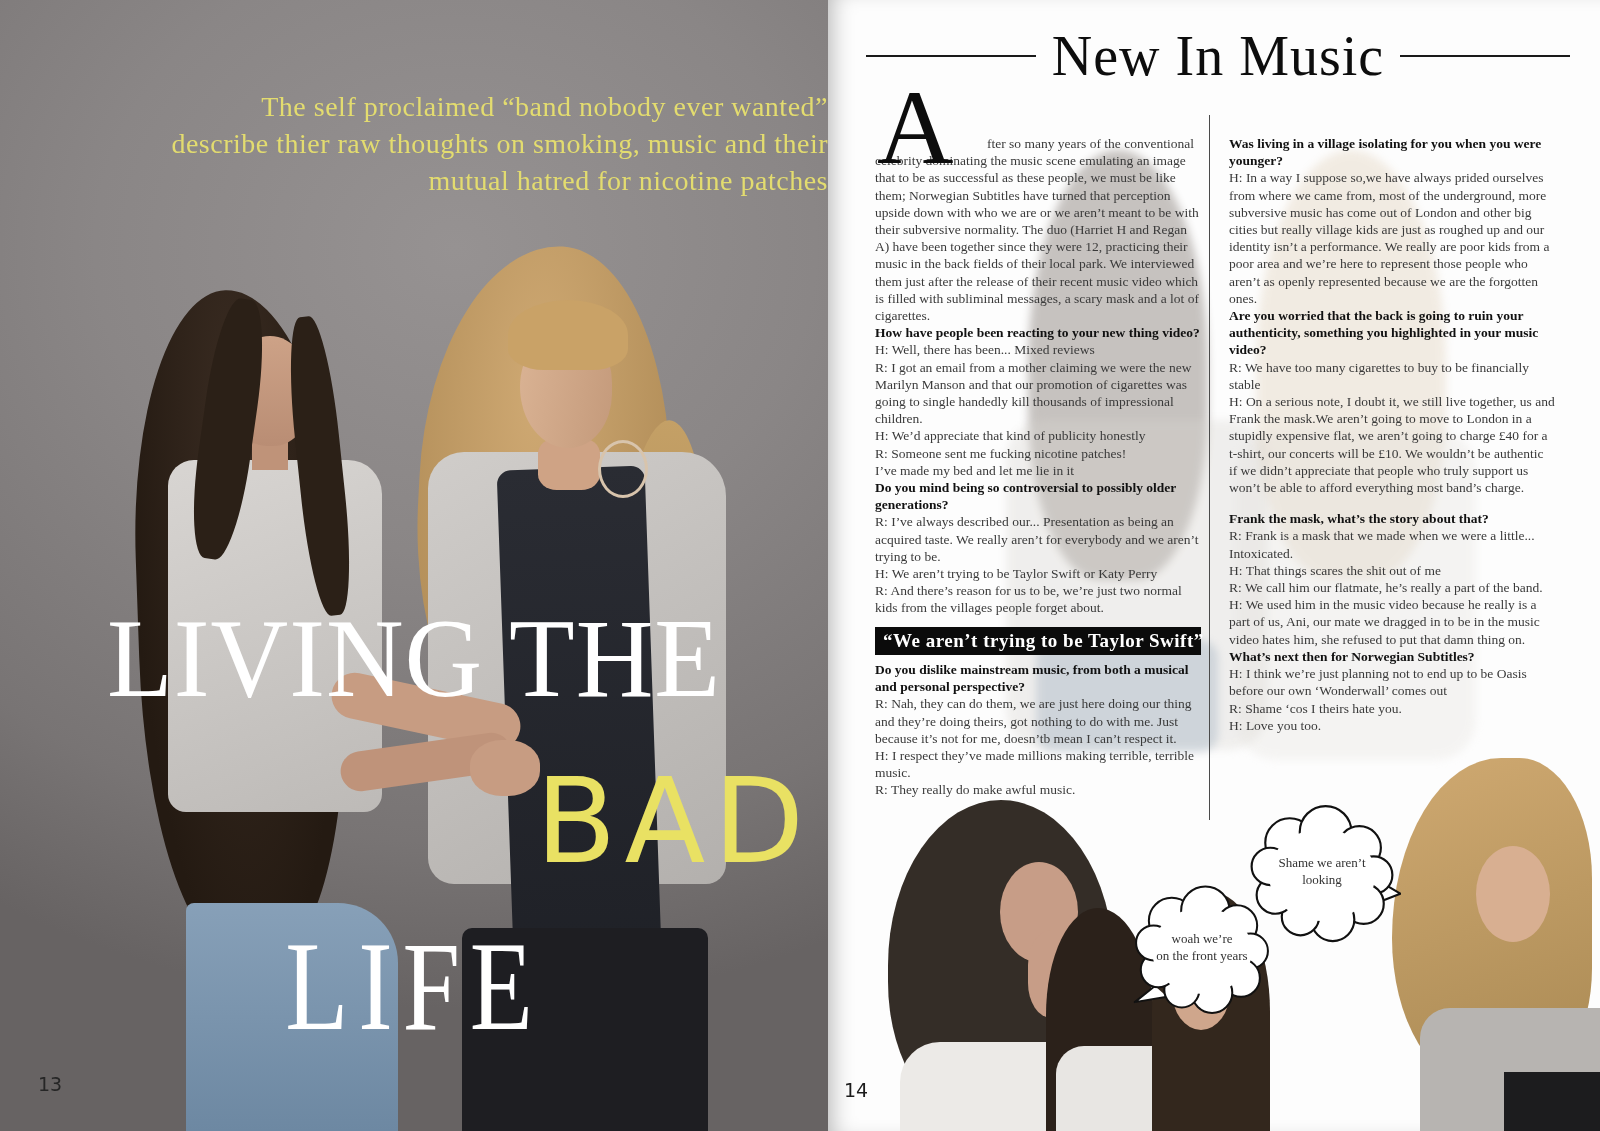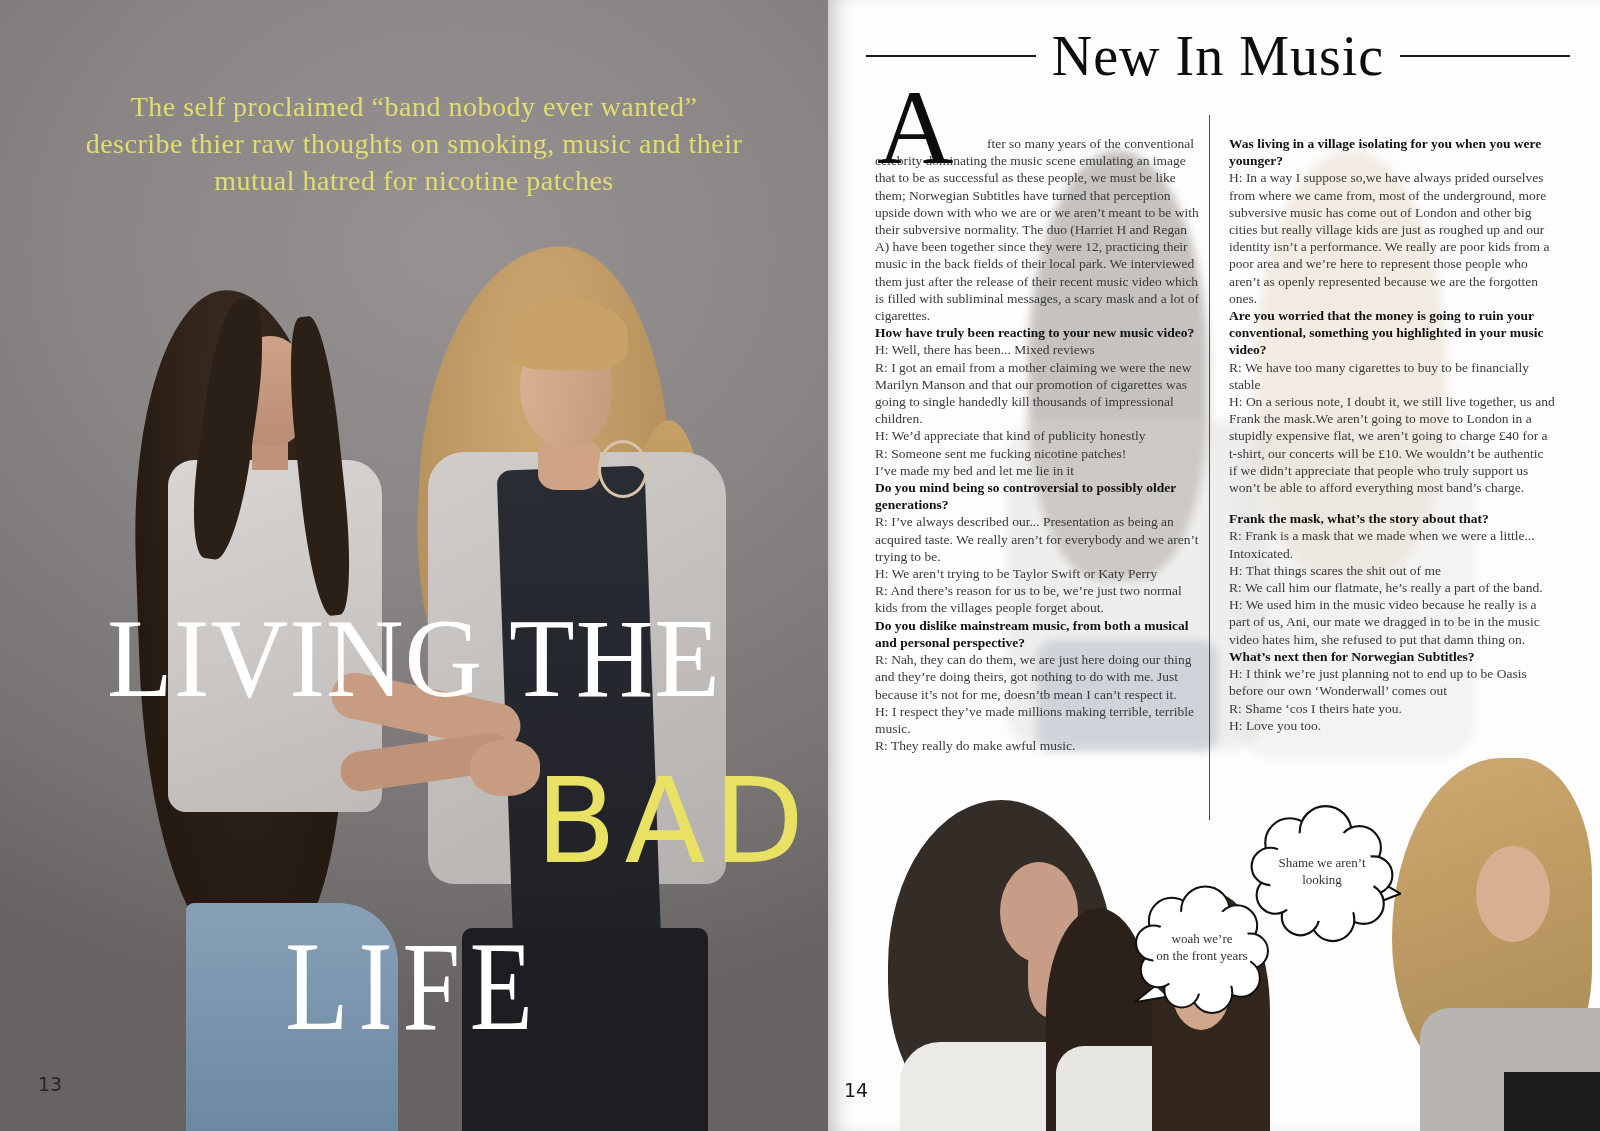--- a/index.html
+++ b/index.html
@@ -39,21 +39,21 @@
   .r-strand1{left:202px;top:298px;width:52px;height:262px;background:#2b2017;border-radius:40%;transform:rotate(8deg);}
   .r-strand2{left:298px;top:316px;width:44px;height:300px;background:#2b2017;border-radius:40%;transform:rotate(-6deg);}
   .r-neck{left:252px;top:434px;width:36px;height:36px;background:#bf9379;}
   .r-jeans{left:186px;top:903px;width:212px;height:228px;background:linear-gradient(#87a0b8,#6d88a2);border-radius:8px 60px 0 0;}
   .r-arm1{left:330px;top:688px;width:192px;height:46px;background:#c79c82;border-radius:23px;transform:rotate(12deg);}
   .r-arm2{left:340px;top:742px;width:172px;height:40px;background:#bf937a;border-radius:20px;transform:rotate(-8deg);}
   .r-hands{left:470px;top:740px;width:70px;height:56px;background:#c79c82;border-radius:45%;}
 
   .subtitle{position:absolute;left:0;right:0;top:88px;text-align:center;color:#e3dc6f;
             font-size:28px;line-height:37px;letter-spacing:0.5px;}
-  .subtitle span{display:block;}
+  .subtitle span{display:block;text-align:right;}
   .cover-title{position:absolute;left:0;right:0;top:586px;margin:16px;text-align:center;font-weight:400;z-index:5;}
   .cover-title .t1{display:block;color:#ffffff;font-size:112px;line-height:1;letter-spacing:1px;transform:scaleX(0.96);}
   .cover-title .t2{display:block;margin-top:48px;color:#e9e163;font-family:"DejaVu Sans","Liberation Sans",sans-serif;
                    font-weight:400;font-size:118px;line-height:1;letter-spacing:8px;text-align:right;}
   .cover-title .t3{display:block;margin-top:44px;color:#ffffff;font-size:126px;line-height:1;letter-spacing:12px;transform:scaleX(0.82);}
   .pagenum{position:absolute;font-family:"DejaVu Sans","Liberation Sans",sans-serif;font-size:19px;color:#1c1c1c;z-index:9;}
   .pn-left{left:38px;bottom:36px;color:#262626;}
   .pn-right{left:16px;bottom:30px;}
 
   
@@ -164,40 +164,41 @@
     <div class="ghost gh1b"></div>
     <div class="ghost gh1c"></div>
     <div class="ghost gh2a"></div>
     <div class="ghost gh2b"></div>
 
     <div class="divider"></div>
 
     <div class="cols">
       <div class="col col1">
         <p class="intro"><span class="dropcap">A</span><span>fter so many years of the conventional celebrity dominating the music scene emulating an image that to be as successful as these people, we must be like them; Norwegian Subtitles have turned that perception upside down with who we are or we aren’t meant to be with their subversive normality. The duo (Harriet H and Regan A) have been together since they were 12, practicing their music in the back fields of their local park. We interviewed them just after the release of their recent music video which is filled with subliminal messages, a scary mask and a lot of cigarettes.</span></p>
-        <p class="q">How have truly been reacting to your new music video?</p>
+        <p class="q">How have people been reacting to your new thing video?</p>
         <p>H: Well, there has been... Mixed reviews</p>
         <p>R: I got an email from a mother claiming we were the new Marilyn Manson and that our promotion of cigarettes was going to single handedly kill thousands of impressional children.</p>
         <p>H: We’d appreciate that kind of publicity honestly</p>
         <p>R: Someone sent me fucking nicotine patches!</p>
         <p>I’ve made my bed and let me lie in it</p>
         <p class="q">Do you mind being so controversial to possibly older generations?</p>
         <p>R: I’ve always described our... Presentation as being an acquired taste. We really aren’t for everybody and we aren’t trying to be.</p>
         <p>H: We aren’t trying to be Taylor Swift or Katy Perry</p>
         <p>R: And there’s reason for us to be, we’re just two normal kids from the villages people forget about.</p>
+        <div class="banner">“We aren’t trying to be Taylor Swift”</div>
         <p class="q">Do you dislike mainstream music, from both a musical and personal perspective?</p>
         <p>R: Nah, they can do them, we are just here doing our thing and they’re doing theirs, got nothing to do with me. Just because it’s not for me, doesn’tb mean I can’t respect it.</p>
         <p>H: I respect they’ve made millions making terrible, terrible music.</p>
         <p>R: They really do make awful music.</p>
       </div>
 
       <div class="col col2">
         <p class="q">Was living in a village isolating for you when you were younger?</p>
         <p>H: In a way I suppose so,we have always prided ourselves from where we came from, most of the underground, more subversive music has come out of London and other big cities but really village kids are just as roughed up and our identity isn’t a performance. We really are poor kids from a poor area and we’re here to represent those people who aren’t as openly represented because we are the forgotten ones.</p>
-        <p class="q">Are you worried that the money is going to ruin your conventional, something you highlighted in your music video?</p>
+        <p class="q">Are you worried that the back is going to ruin your authenticity, something you highlighted in your music video?</p>
         <p>R: We have too many cigarettes to buy to be financially stable</p>
         <p>H: On a serious note, I doubt it, we still live together, us and Frank the mask.We aren’t going to move to London in a stupidly expensive flat, we aren’t going to charge £40 for a t-shirt, our concerts will be £10. We wouldn’t be authentic if we didn’t appreciate that people who truly support us won’t be able to afford everything most band’s charge.</p>
         <p class="q qs">Frank the mask, what’s the story about that?</p>
         <p>R: Frank is a mask that we made when we were a little... Intoxicated.</p>
         <p>H: That things scares the shit out of me</p>
         <p>R: We call him our flatmate, he’s really a part of the band.</p>
         <p>H: We used him in the music video because he really is a part of us, Ani, our mate we dragged in to be in the music video hates him, she refused to put that damn thing on.</p>
         <p class="q">What’s next then for Norwegian Subtitles?</p>
         <p>H: I think we’re just planning not to end up to be Oasis before our own ‘Wonderwall’ comes out</p>
         <p>R: Shame ‘cos I theirs hate you.</p>

